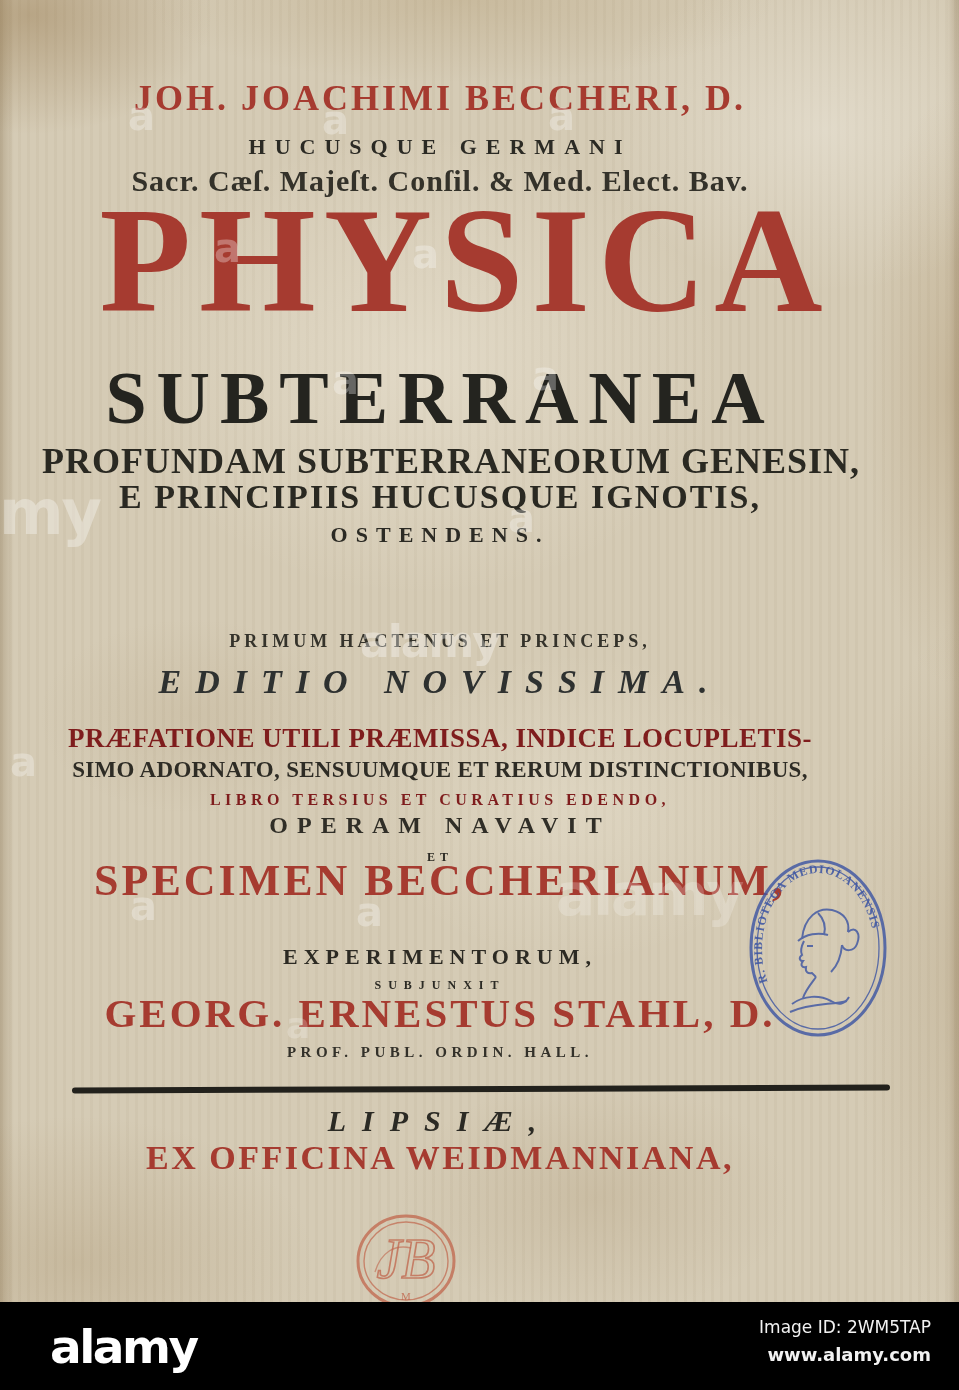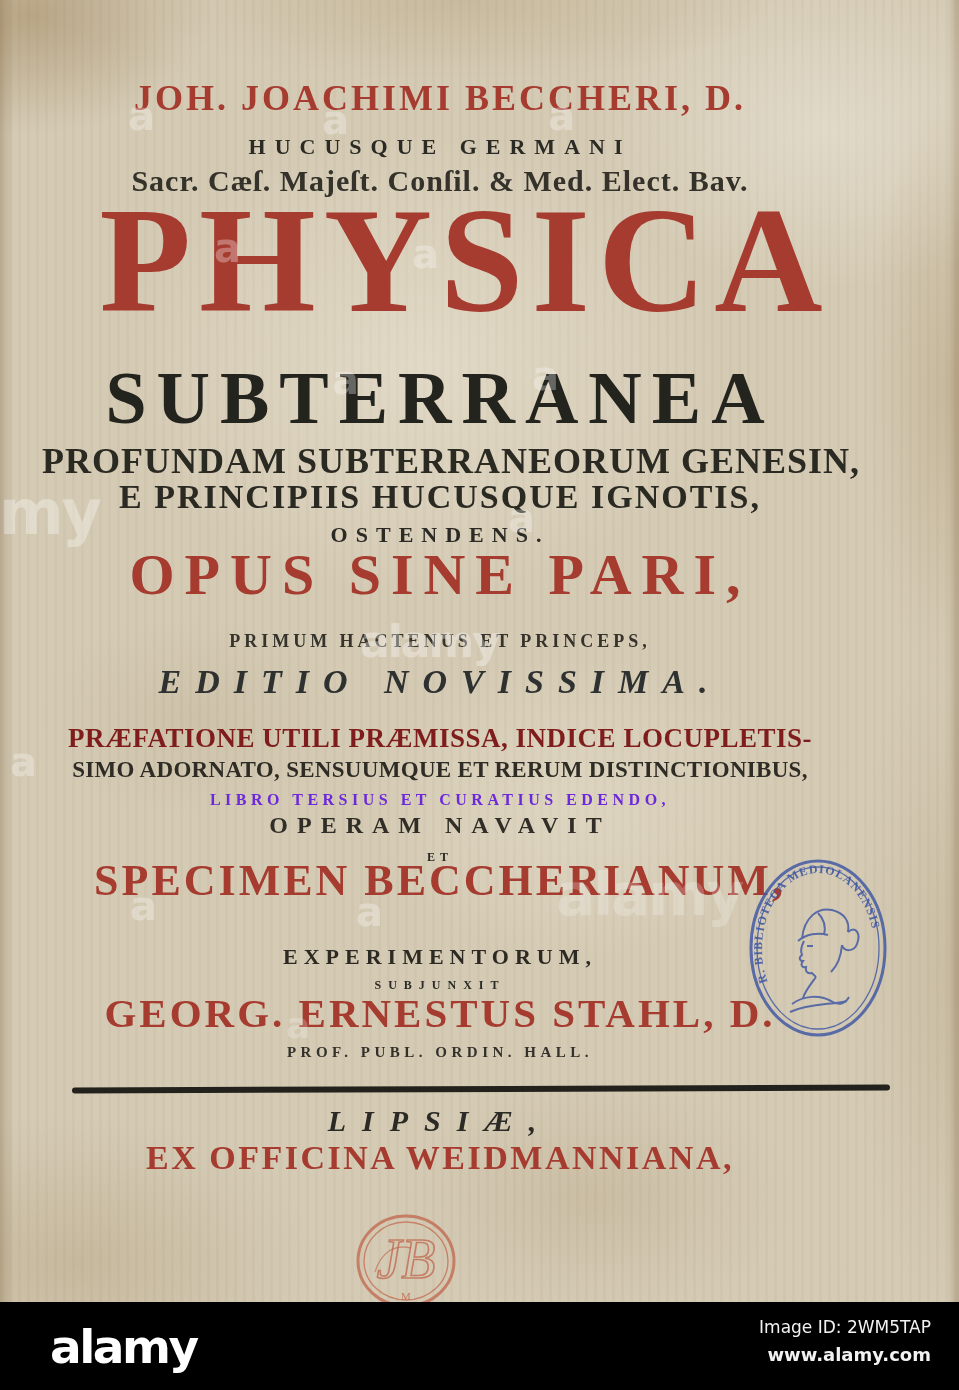--- a/index.html
+++ b/index.html
@@ -42,21 +42,21 @@
   .l-physica  {top:185px; font-size:150px;letter-spacing:8px;  font-weight:700; left:25px;}
   .l-subter   {top:361px; font-size:74px; letter-spacing:10px; font-weight:700; color:#24241f;}
   .l-sub1     {top:443px; font-size:36px; letter-spacing:1px;  font-weight:700; left:11px; color:#2a2922;}
   .l-sub2     {top:480px; font-size:34px; letter-spacing:2px;  font-weight:700; color:#2a2922;}
   .l-sub3     {top:524px; font-size:22px; letter-spacing:8px;  font-weight:700;}
   .l-opus     {top:546px; font-size:58px; letter-spacing:10px; font-weight:700;}
   .l-primum   {top:632px; font-size:18px; letter-spacing:4px;  font-weight:700; color:#35332b;}
   .l-editio   {top:665px; font-size:34px; letter-spacing:14px; font-weight:700; font-style:italic; color:#2e3130;}
   .l-praef1   {top:725px; font-size:27px; letter-spacing:0.5px;font-weight:700; color:#7f1d1d;}
   .l-praef2   {top:758px; font-size:23px; letter-spacing:0.3px;font-weight:700; color:#2e2c25;}
-  .l-libro    {top:792px; font-size:16px; letter-spacing:4.5px;font-weight:700; color:#6d28d9;}
+  .l-libro    {top:792px; font-size:16px; letter-spacing:4.5px;font-weight:700; color:#7f1d1d;}
   .l-operam   {top:813px; font-size:24px; letter-spacing:9px;  font-weight:700; color:#302e27;}
   .l-et       {top:851px; font-size:12px; letter-spacing:5px;  font-weight:700;}
   .l-specimen {top:859px; font-size:44px; letter-spacing:3px;  font-weight:700;}
   .l-fund     {top:917px; font-size:27px; letter-spacing:2px;  font-weight:700; color:#2c2a23;}
   .l-exper    {top:946px; font-size:22px; letter-spacing:6px;  font-weight:700; color:#2c2a23;}
   .l-subjunxit{top:979px; font-size:12px; letter-spacing:7px;  font-weight:700;}
   .l-editor   {top:993px; font-size:41px; letter-spacing:3px;  font-weight:700;}
   .l-proftit  {top:1045px;font-size:15px; letter-spacing:4.5px;font-weight:700; color:#33312a;}
   .l-place    {top:1106px;font-size:30px; letter-spacing:16px; font-weight:700; font-style:italic; color:#2b2a24;}
   .l-press    {top:1141px;font-size:34px; letter-spacing:2.5px;font-weight:700;}
@@ -101,21 +101,20 @@
   <div class="paper"></div>
 
   <div class="line red l-author">JOH. JOACHIMI BECCHERI, D.</div>
   <div class="line l-origin">HUCUSQUE GERMANI</div>
   <div class="line l-honors">Sacr. Cæſ. Majeſt. Conſil. &amp; Med. Elect. Bav.</div>
   <div class="line red l-physica">PHYSICA</div>
   <div class="line l-subter">SUBTERRANEA</div>
   <div class="line l-sub1">PROFUNDAM SUBTERRANEORUM GENESIN,</div>
   <div class="line l-sub2">E PRINCIPIIS HUCUSQUE IGNOTIS,</div>
   <div class="line l-sub3">OSTENDENS.</div>
-  <div class="line red l-opus">OPUS SINE PARI,</div>
   <div class="line l-primum">PRIMUM HACTENUS ET PRINCEPS,</div>
   <div class="line l-editio">EDITIO NOVISSIMA.</div>
   <div class="line l-praef1">PRÆFATIONE UTILI PRÆMISSA, INDICE LOCUPLETIS-</div>
   <div class="line l-praef2">SIMO ADORNATO, SENSUUMQUE ET RERUM DISTINCTIONIBUS,</div>
   <div class="line l-libro">LIBRO TERSIUS ET CURATIUS EDENDO,</div>
   <div class="line l-operam">OPERAM NAVAVIT</div>
   <div class="line l-et">ET</div>
   <div class="line red l-specimen">SPECIMEN BECCHERIANUM,</div>
   <div class="line l-exper">EXPERIMENTORUM,</div>
   <div class="line l-subjunxit">SUBJUNXIT</div>

